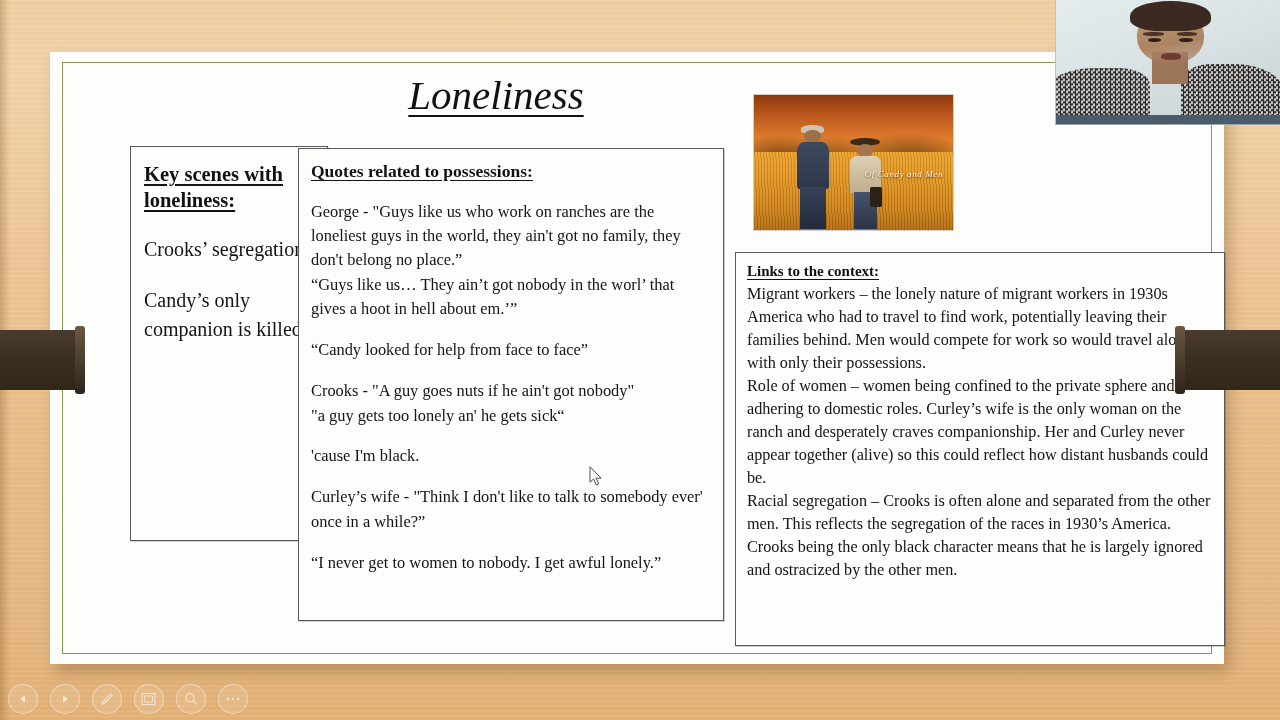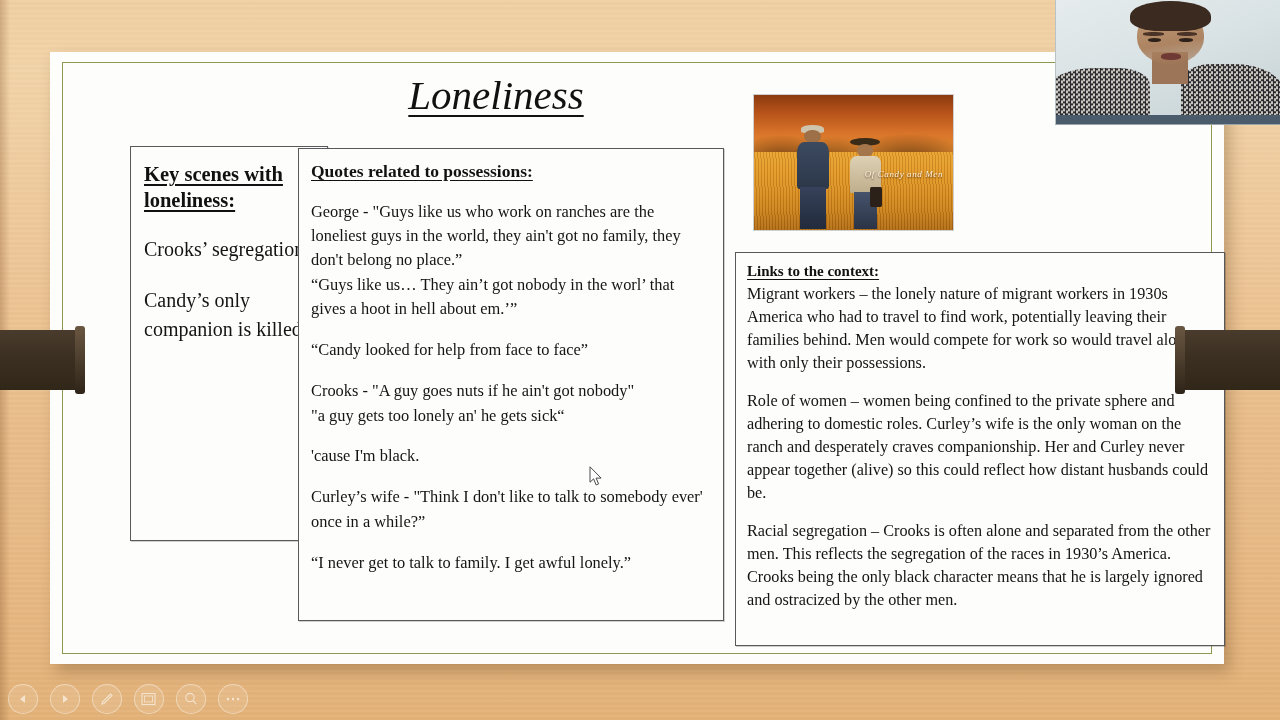--- a/index.html
+++ b/index.html
@@ -266,21 +266,21 @@
   }
   #context .panel-head {
     font-size: 15px;
     line-height: 1.3;
   }
   #context p {
     font-size: 16.2px;
     line-height: 1.42;
     color: #141414;
   }
-  #context p.para { margin-top: 15px; }
+  #context p.para { }
   #context p.first { margin-top: 1px; }
 
   
   #webcam {
     position: absolute;
     right: 0; top: 0;
     width: 225px; height: 125px;
     overflow: hidden;
     background: #cfd8da;
     z-index: 60;
@@ -381,21 +381,21 @@
 
       <div id="quotes" class="panel">
         <div class="panel-head">Quotes related to possessions:</div>
         <div class="qgroup" style="white-space:pre-line">George - "Guys like us who work on ranches are the loneliest guys in the world, they ain't got no family, they don't belong no place.”
 “Guys like us… They ain’t got nobody in the worl’ that gives a hoot in hell about em.’”</div>
         <div class="qgroup">“Candy looked for help from face to face”</div>
         <div class="qgroup" style="white-space:pre-line">Crooks - "A guy goes nuts if he ain't got nobody"
 "a guy gets too lonely an' he gets sick“</div>
         <div class="qgroup tight">'cause I'm black.</div>
         <div class="qgroup">Curley’s wife - "Think I don't like to talk to somebody ever' once in a while?”</div>
-        <div class="qgroup">“I never get to talk to family. I get awful lonely.”</div>
+        <div class="qgroup">“I never get to women to nobody. I get awful lonely.”</div>
       </div>
 
       <div id="poster">
         <div class="sky"></div>
         <div class="hills"></div>
         <div class="field"></div>
         <div class="m1">
           <div class="cap"></div>
             <div class="head"></div>
           <div class="torso"></div>

